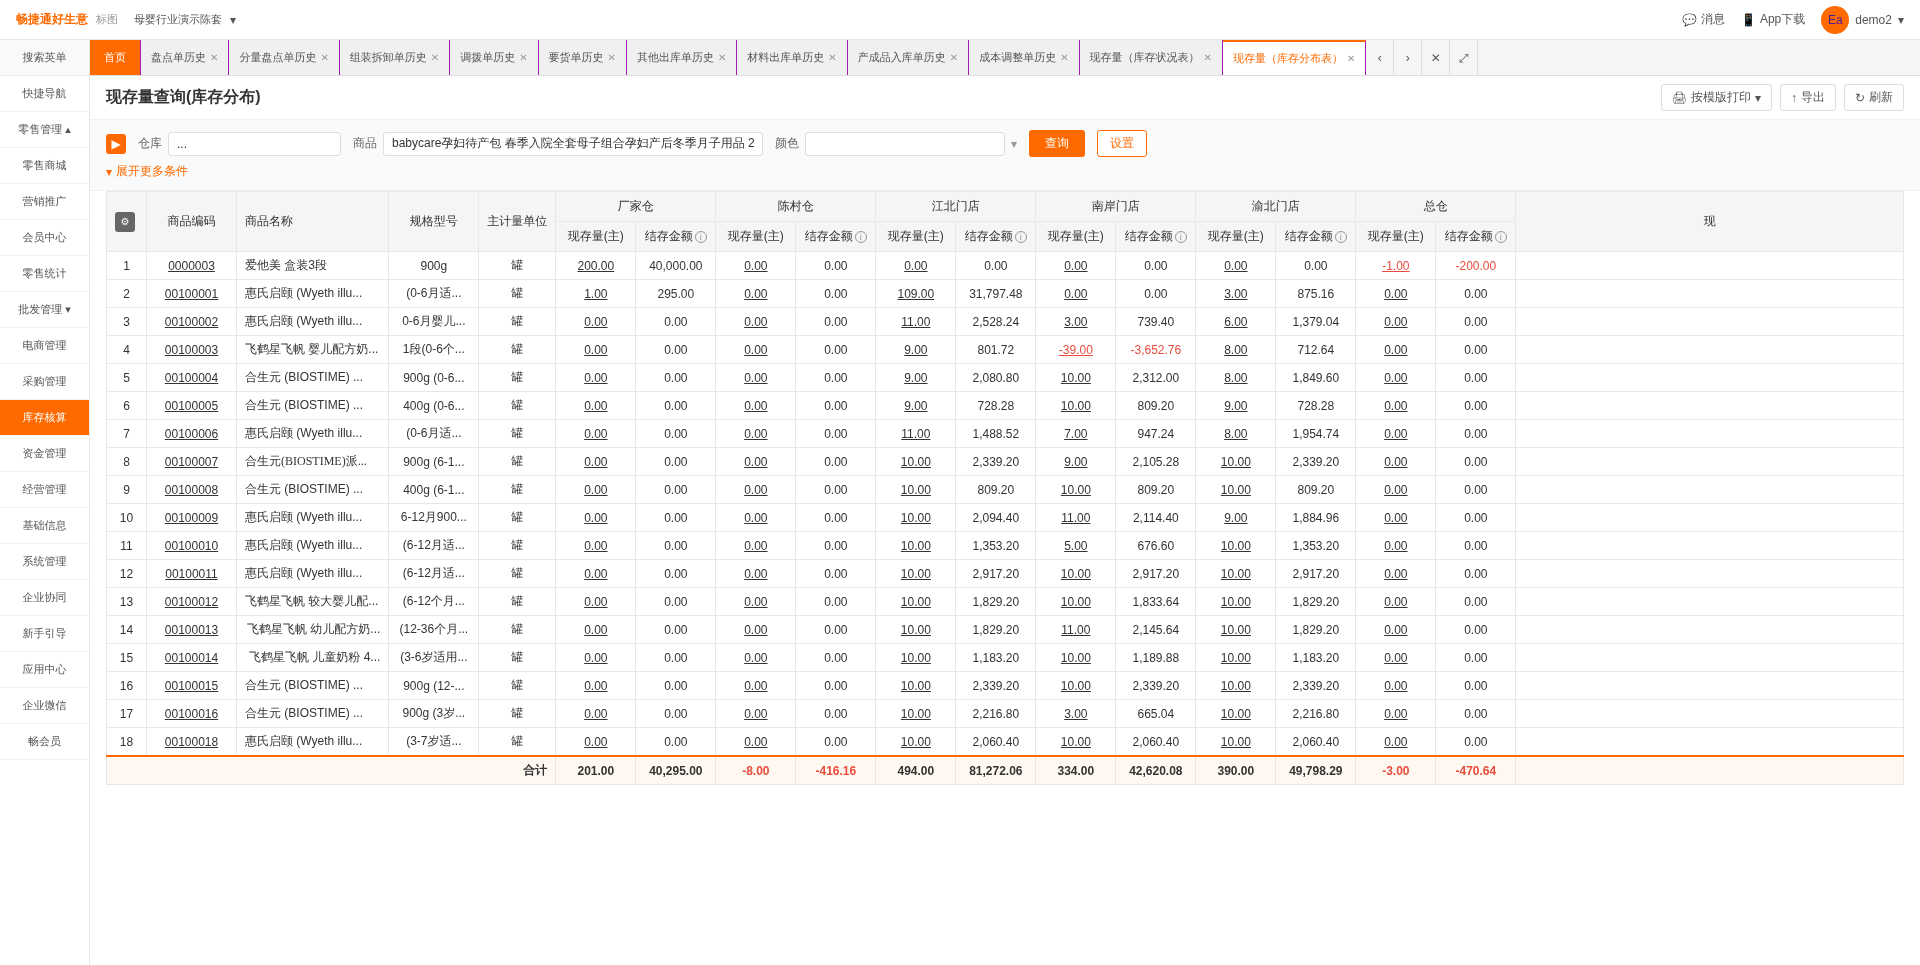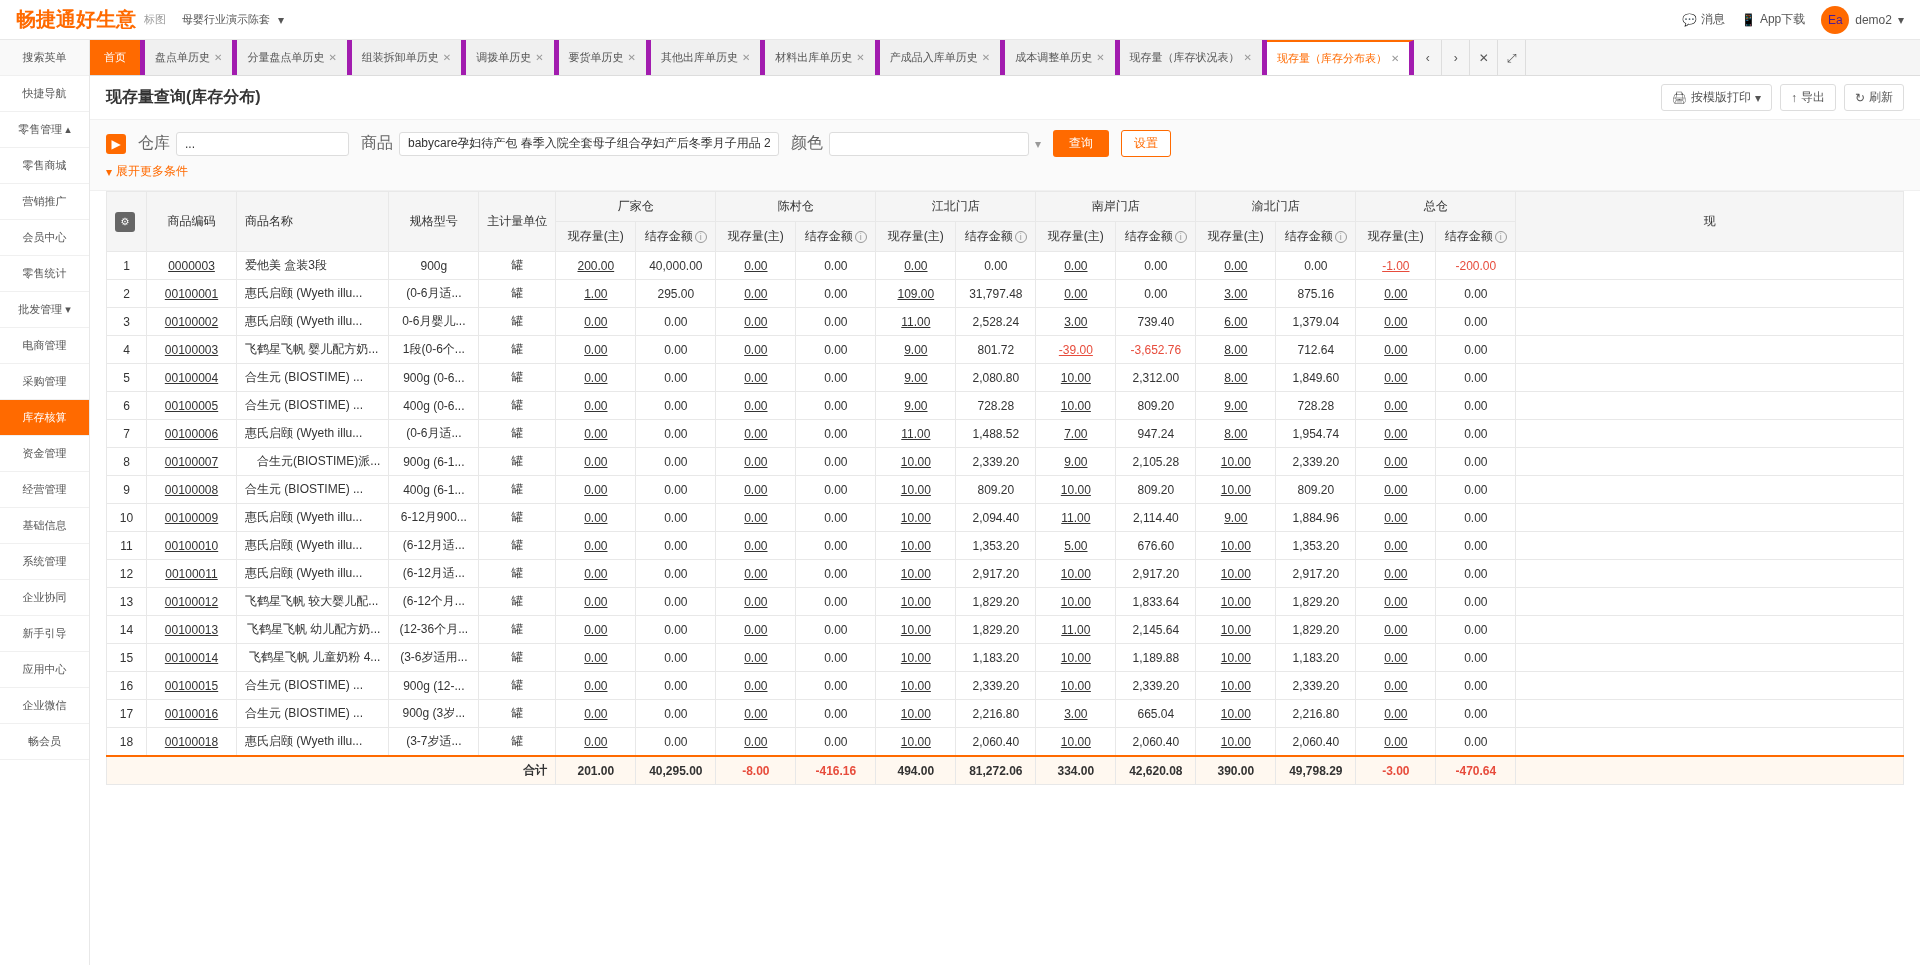--- a/index.html
+++ b/index.html
@@ -2,57 +2,57 @@
 <html><head>
   <meta charset="utf-8">
   <style>
     * { box-sizing: border-box; margin: 0; padding: 0; }
     body { font-family: 'Microsoft YaHei', Arial, sans-serif; font-size: 12px; background: #f5f5f5; color: #333; overflow: hidden; }
 
     
     .app-container { display: flex; flex-direction: column; height: 965px; width: 1920px; }
     .top-bar { height: 40px; background: #fff; display: flex; align-items: center; justify-content: space-between; padding: 0 16px; border-bottom: 1px solid #e8e8e8; }
     .top-bar-left { display: flex; align-items: center; gap: 8px; }
-    .brand-logo { color: #ff6a00; font-weight: bold; font-size: 20px; }
+    .brand-logo { color: #ff6a00; font-weight: bold; font-size: 12px; }
     .top-bar-right { display: flex; align-items: center; gap: 16px; font-size: 12px; color: #555; }
     .top-bar-right span { cursor: pointer; display: flex; align-items: center; gap: 4px; }
     .avatar { width: 28px; height: 28px; border-radius: 50%; background: #ff6a00; color: #4c1d95; display: flex; align-items: center; justify-content: center; font-size: 12px; }
 
     .main-layout { display: flex; flex: 1; overflow: hidden; }
 
     
     .sidebar { width: 90px; background: #fff; border-right: 1px solid #e8e8e8; display: flex; flex-direction: column; overflow-y: auto; }
     .sidebar-item { padding: 10px 4px; text-align: center; cursor: pointer; font-size: 11px; color: #555; border-bottom: 1px solid #f0f0f0; }
     .sidebar-item.active { background: #ff6a00; color: #fff; }
     .sidebar-search { background: #f9f9f9; }
 
     
     .content-area { flex: 1; display: flex; flex-direction: column; overflow: hidden; }
 
     
     .tab-bar { height: 36px; background: #f5f5f5; display: flex; align-items: center; overflow-x: auto; border-bottom: 1px solid #ddd; flex-shrink: 0; }
     .tab-bar::-webkit-scrollbar { height: 3px; }
-    .tab { display: flex; align-items: center; padding: 0 10px; height: 36px; border-right: 5px solid #a21caf; background: #f0f0f0; font-size: 11px; color: #555; cursor: pointer; white-space: nowrap; gap: 4px; flex-shrink: 0; }
+    .tab { display: flex; align-items: center; padding: 0 10px; height: 36px; border-right: 1px solid #a21caf; background: #f0f0f0; font-size: 11px; color: #555; cursor: pointer; white-space: nowrap; gap: 4px; flex-shrink: 0; }
     .tab.active { background: #fff; color: #ff6a00; border-top: 2px solid #ff6a00; }
     .tab .close-btn { color: #999; font-size: 10px; cursor: pointer; }
     .tab-home { background: #ff6a00; color: #fff; padding: 0 14px; }
     .tab-nav-btn { width: 28px; height: 36px; display: flex; align-items: center; justify-content: center; cursor: pointer; color: #555; border-right: 1px solid #ddd; }
 
     
     .page-content { flex: 1; overflow: hidden; display: flex; flex-direction: column; padding: 0; background: #fff; }
     .page-header { display: flex; align-items: center; justify-content: space-between; padding: 8px 16px; border-bottom: 1px solid #f0f0f0; }
     .page-title { font-size: 16px; font-weight: bold; color: #333; }
     .page-header-actions { display: flex; gap: 8px; }
     .btn-outline { padding: 4px 10px; border: 1px solid #ddd; background: #fff; border-radius: 3px; cursor: pointer; font-size: 12px; color: #555; display: flex; align-items: center; gap: 4px; }
 
     
     .filter-area { padding: 10px 16px; background: #fafafa; border-bottom: 1px solid #f0f0f0; }
     .filter-row { display: flex; align-items: center; gap: 12px; flex-wrap: wrap; }
     .filter-item { display: flex; align-items: center; gap: 6px; }
-    .filter-label { color: #666; font-size: 16px; }
+    .filter-label { color: #666; font-size: 12px; }
     .filter-input { padding: 4px 8px; border: 1px solid #ddd; border-radius: 3px; font-size: 12px; color: #333; min-width: 120px; }
     .filter-input-long { min-width: 380px; }
     .filter-input-color { min-width: 200px; }
     .btn-orange { padding: 5px 16px; background: #ff6a00; color: #fff; border: none; border-radius: 3px; cursor: pointer; font-size: 12px; }
     .btn-orange-outline { padding: 4px 12px; background: #fff; color: #ff6a00; border: 1px solid #ff6a00; border-radius: 3px; cursor: pointer; font-size: 12px; }
     .expand-btn { display: flex; align-items: center; gap: 4px; color: #ff6a00; cursor: pointer; font-size: 12px; margin-top: 6px; }
     .expand-toggle { width: 20px; height: 20px; background: #ff6a00; color: #fff; border-radius: 3px; display: flex; align-items: center; justify-content: center; cursor: pointer; flex-shrink: 0; }
 
     
     .table-container { flex: 1; overflow: auto; padding: 0 16px 16px; }
@@ -392,21 +392,21 @@
     <td class="">947.24</td>
     <td class="underline">8.00</td>
     <td>1,954.74</td>
     <td class="underline">0.00</td>
     <td class="">0.00</td>
     <td></td>
   </tr>
                 <tr>
     <td>8</td>
     <td class="underline">00100007</td>
-    <td style="text-align:right;">合生元(BIOSTIME)派...</td>
+    <td style="text-align:left;font-family:Liberation Serif, serif;">合生元(BIOSTIME)派...</td>
     <td>900g (6-1...</td>
     <td>罐</td>
     <td class="underline">0.00</td>
     <td>0.00</td>
     <td class="underline">0.00</td>
     <td>0.00</td>
     <td class="underline">10.00</td>
     <td>2,339.20</td>
     <td class="underline">9.00</td>
     <td class="">2,105.28</td>

